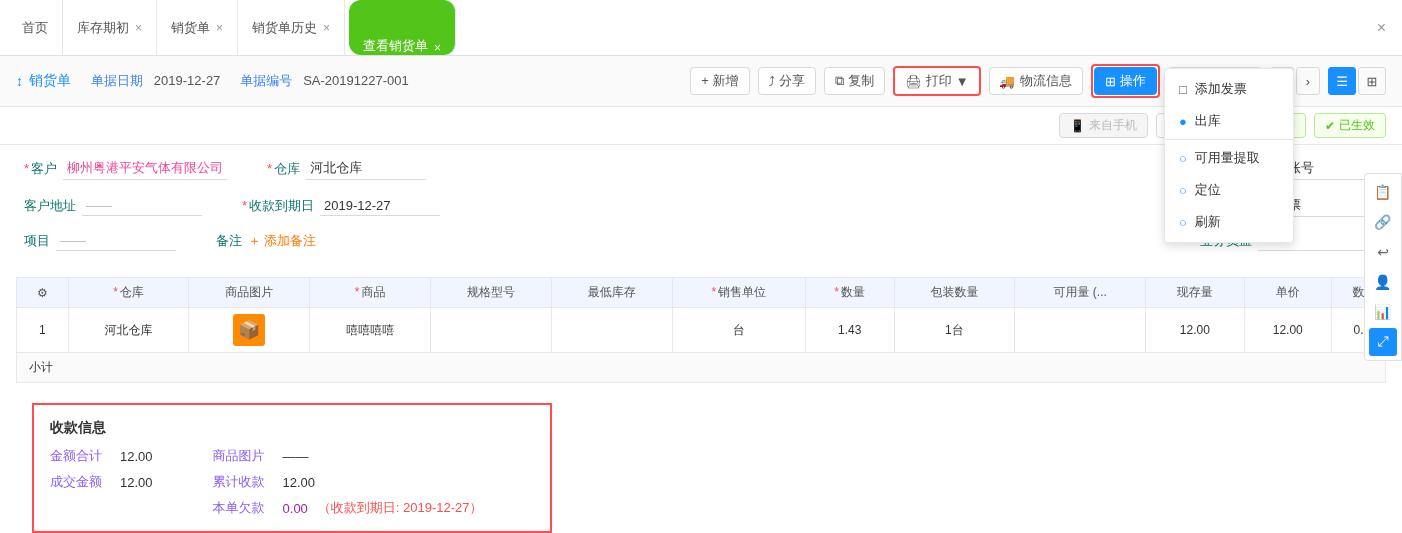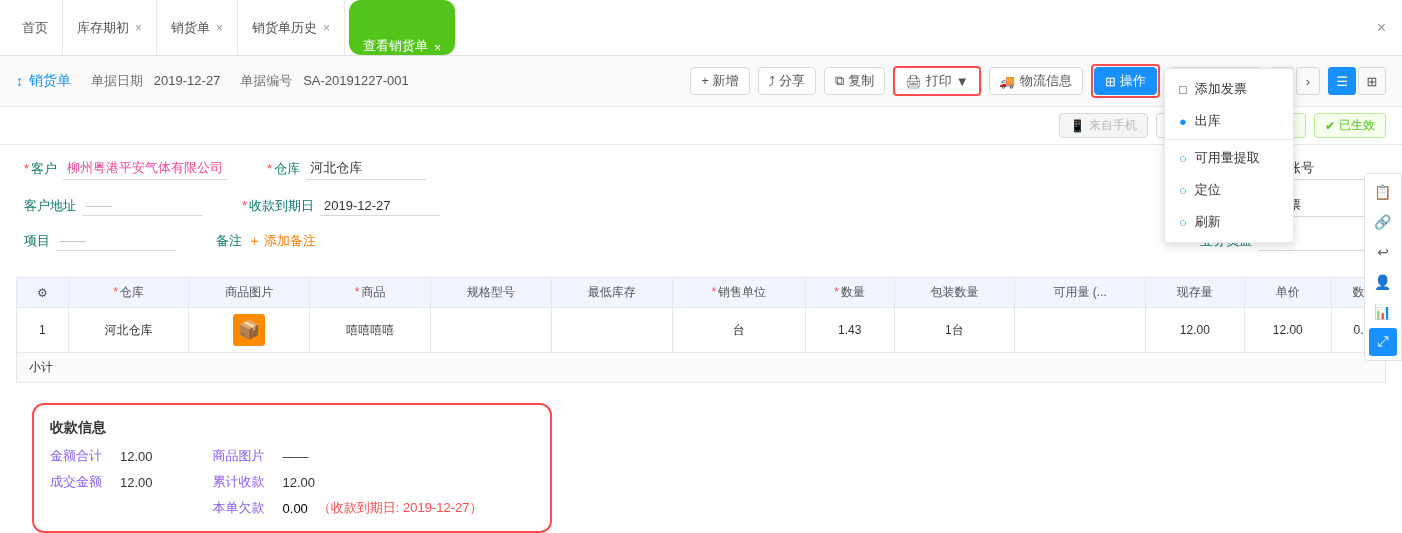--- a/index.html
+++ b/index.html
@@ -31,21 +31,21 @@
 
     
     .doc-header {
       display: flex; align-items: center; padding: 8px 16px;
       border-bottom: 1px solid #e8e8e8; background: #fafafa;
     }
     .doc-title { display: flex; align-items: center; color: #1890ff; font-size: 14px; font-weight: 500; margin-right: 20px; }
     .doc-title .icon { margin-right: 6px; }
     .doc-meta { display: flex; align-items: center; gap: 20px; flex: 1; color: #555; }
     .doc-meta span { font-size: 13px; }
-    .doc-meta .label { color: #737373; }
+    .doc-meta .label { color: #3b82f6; }
     .doc-actions {
       display: flex; align-items: center; gap: 8px;
     }
     .action-btn {
       display: flex; align-items: center; gap: 4px;
       padding: 4px 10px; border: 1px solid #d9d9d9; border-radius: 4px;
       background: #fff; cursor: pointer; font-size: 13px; color: #555;
       white-space: nowrap;
       text-align: right;
     }
@@ -93,30 +93,30 @@
     .data-table td {
       border: 1px solid #e8e8e8; padding: 6px 8px; text-align: center;
       background: #fff;
     }
     .data-table tr.subtotal td { background: #fafafa; }
     .table-wrapper { overflow-x: auto; margin: 0 16px; }
 
     
     .bottom-info {
       margin: 12px 16px; padding: 14px 16px;
-      border: 2px solid #ff4d4f; border-radius: 12px;
+      border: 2px solid #ff4d4f; border-radius: 0;
       display: inline-block; min-width: 520px;
     }
     .bottom-info-title { font-weight: bold; font-size: 14px; margin-bottom: 10px; }
     .bottom-info-rows { display: flex; gap: 60px; }
     .bottom-info-col { display: flex; flex-direction: column; gap: 8px; }
     .info-row { display: flex; align-items: center; gap: 10px; }
     .info-label { color: #8b5cf6; min-width: 60px; }
     .info-value { color: #333; }
-    .info-value.red { color: #000000; }
+    .info-value.red { color: #a21caf; }
     .info-value.note { color: #ff4d4f; }
 
     
     .dropdown-menu {
       position: absolute;
       top: 68px; right: 108px;
       background: #fff;
       border: 1px solid #e8e8e8;
       border-radius: 4px;
       box-shadow: 0 3px 10px rgba(0,0,0,0.15);

